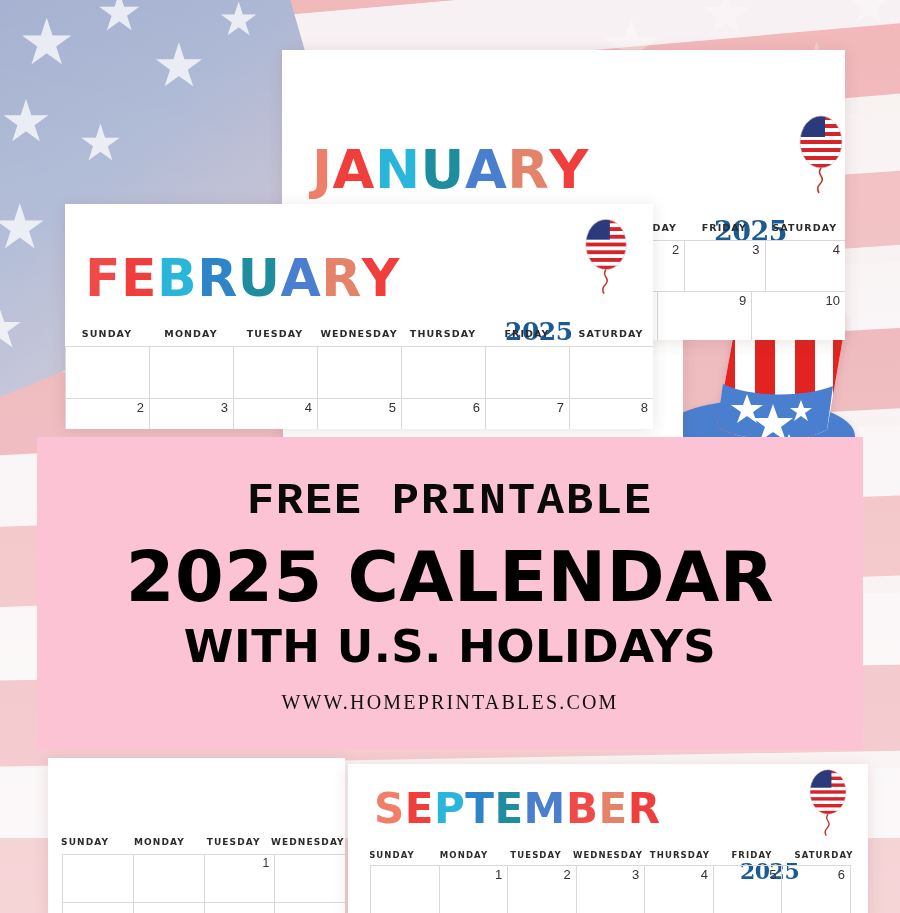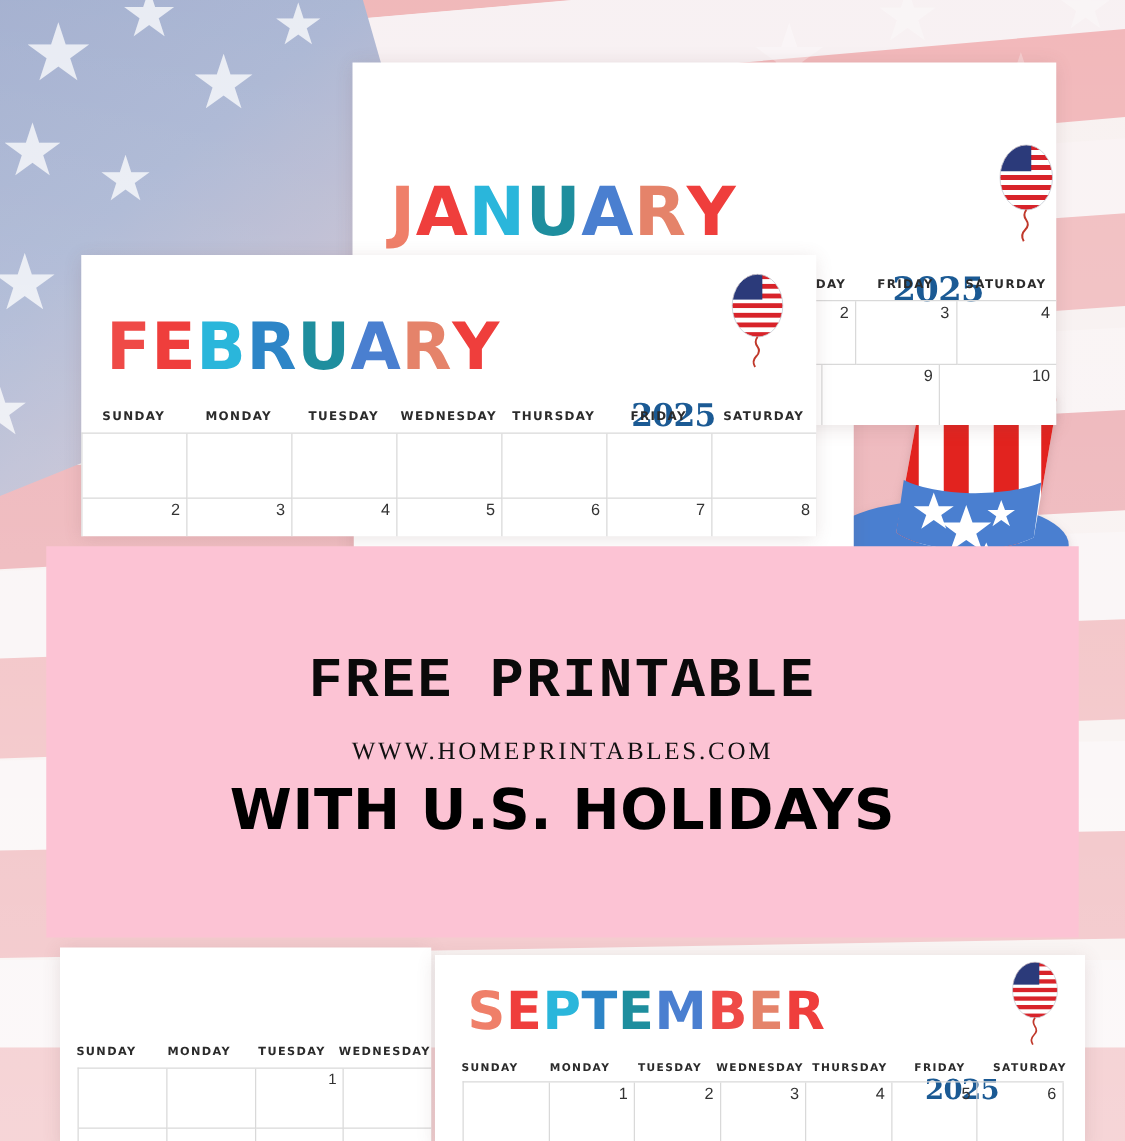--- a/index.html
+++ b/index.html
@@ -313,22 +313,23 @@
       <polygon points="134,156 137,163 144,163 138,168 141,175 134,171 127,175 130,168 124,163 131,163" fill="#ffffff"></polygon>
     </g>
 
     <ellipse cx="136" cy="42" rx="54" ry="20" fill="#e2231f"></ellipse>
     <ellipse cx="136" cy="42" rx="46" ry="14" fill="#c51d1a"></ellipse>
   </svg>
 </div>
 
 <div id="banner">
   <div id="banner-l1">FREE PRINTABLE</div>
+  <div id="banner-l2">2025 CALENDAR</div>
+  <div id="banner-l3">WITH U.S. HOLIDAYS</div>
   <div id="banner-url">WWW.HOMEPRINTABLES.COM</div>
-  <div id="banner-l3">WITH U.S. HOLIDAYS</div>
 </div>
 
 <div class="page" style="left:48px;top:758px;width:297px;height:160px;z-index:15;">
   <div class="dow-row" style="position:absolute;left:0;top:79px;font-size:9px;">
       <div class="dow">SUNDAY</div>
       <div class="dow">MONDAY</div>
       <div class="dow">TUESDAY</div>
       <div class="dow">WEDNESDAY</div>
     </div>
   <div class="grid" style="position:absolute;left:14px;top:96px;width:283px;">

